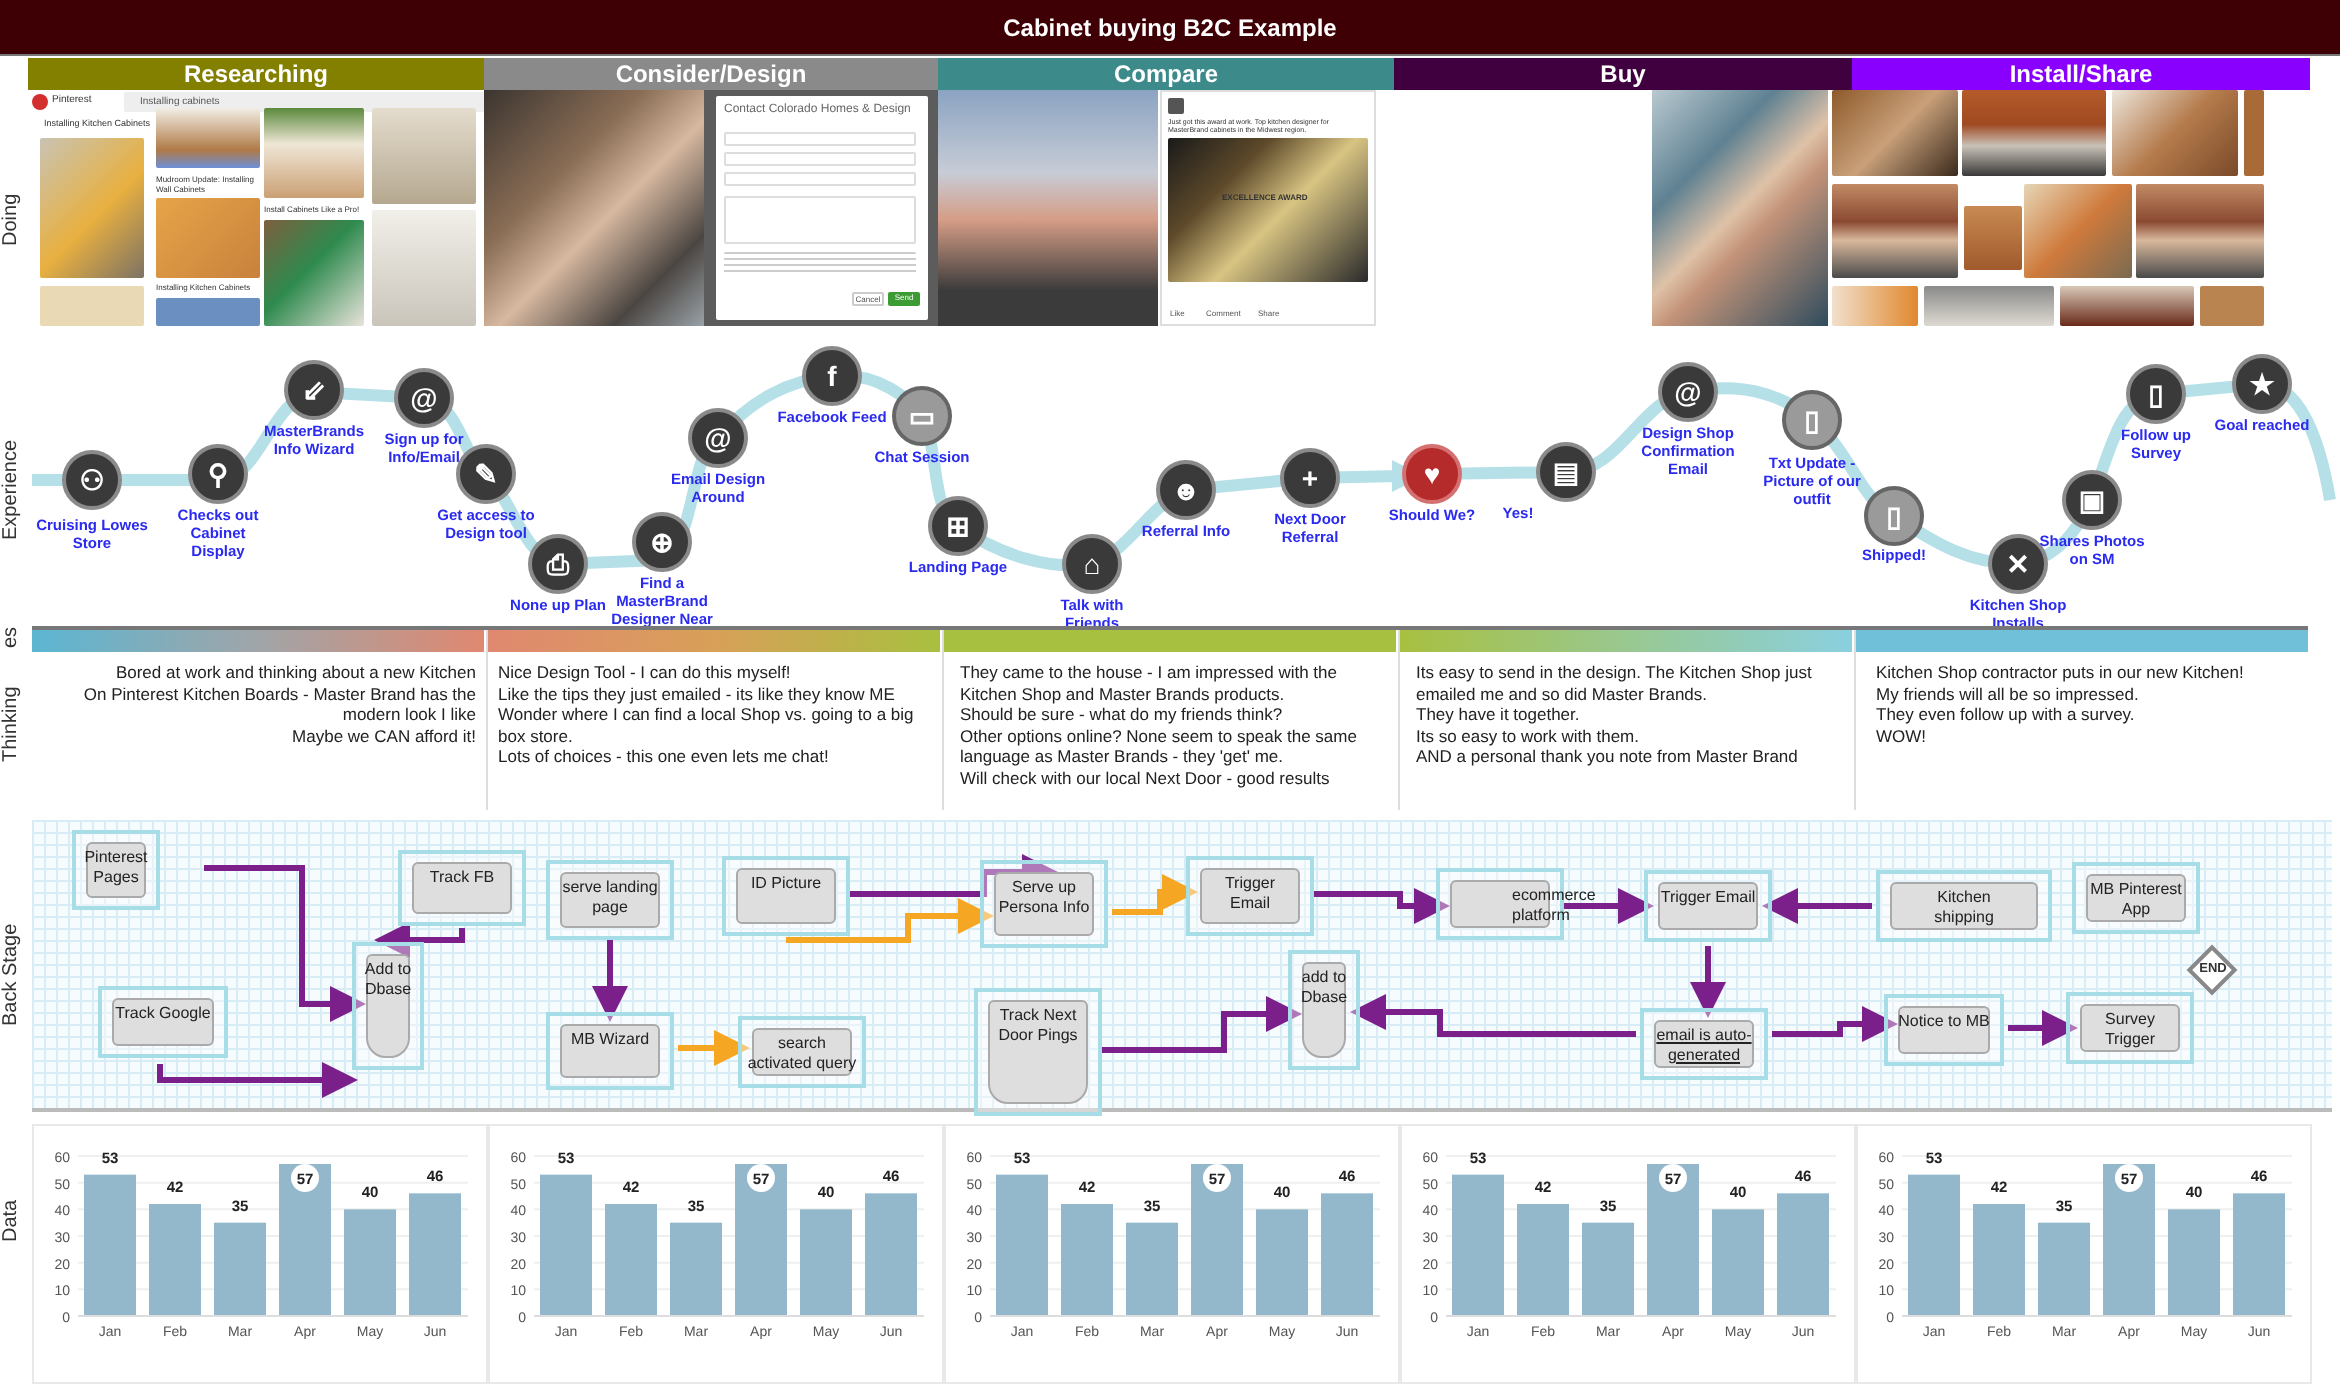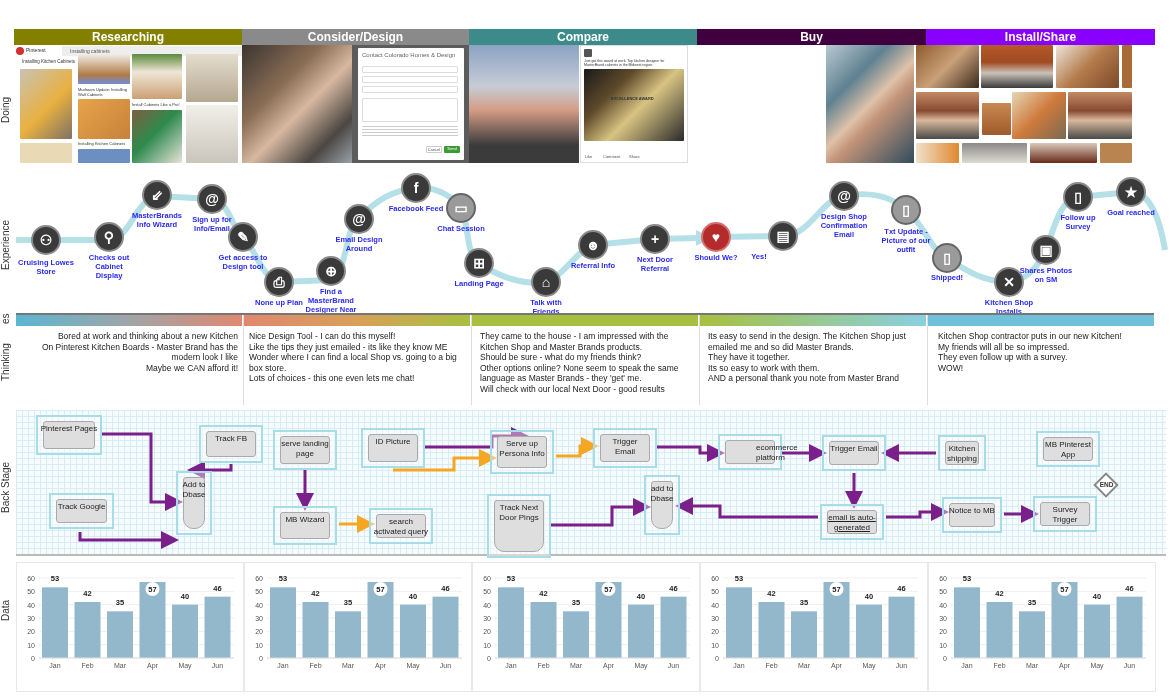--- a/index.html
+++ b/index.html
@@ -42,20 +42,21 @@
 
   
   .chart-panel { position: absolute; top: 562px; width: 228px; height: 130px; border: 1px solid #e8e8e8; }
   .chart-svg { position: absolute; left: 0; top: 0; }
 </style>
 </head>
 <body>
 
 <div id="root">
 
+  <div class="title-bar">Cabinet buying B2C Example</div>
 
   <div id="phases">
       <div class="phase" style="left: 14px; width: 228px; background: rgb(131, 128, 0);">Researching</div>
       <div class="phase" style="left: 242px; width: 227px; background: rgb(138, 138, 138);">Consider/Design</div>
       <div class="phase" style="left: 469px; width: 228px; background: rgb(60, 138, 138);">Compare</div>
       <div class="phase" style="left: 697px; width: 229px; background: rgb(64, 0, 63);">Buy</div>
       <div class="phase" style="left: 926px; width: 229px; background: rgb(138, 0, 255);">Install/Share</div>
     </div>
 
   <div class="row-label" style="top:90px;height:40px;">Doing</div>
@@ -260,21 +261,21 @@
       <path d="M886,517 L920,517 L920,512 L940,512" marker-end="url(#pa)"></path>
       <path d="M1004,514 L1030,514" marker-end="url(#pa)"></path>
     </g>
     <g stroke="#f5a623" stroke-width="3" fill="none">
       <path d="M339,524 L366,524" marker-end="url(#oa)"></path>
       <path d="M393,470 L454,470 L454,458 L488,458" marker-end="url(#oa)"></path>
       <path d="M556,456 L580,456 L580,446 L590,446" marker-end="url(#oa)"></path>
     </g>
   </svg>
   <div id="bs-boxes">
-      <div class="bs-box" style="left: 36px; top: 415px; width: 66px; height: 40px;">
+      <div class="bs-box" style="left: 36px; top: 415px; width: 44px; height: 40px;">
         <div class="bs-shape" style="border-radius: 3px;"></div>
         <div class="bs-text" style="white-space: pre-line;">Pinterest Pages</div>
       </div>
       <div class="bs-box" style="left: 199px; top: 425px; width: 64px; height: 38px;">
         <div class="bs-shape" style="border-radius: 3px;"></div>
         <div class="bs-text" style="white-space: pre-line;">Track  FB</div>
       </div>
       <div class="bs-box" style="left: 176px; top: 471px; width: 36px; height: 64px;">
         <div class="bs-shape" style="border-radius: 3px 3px 10px 10px;"></div>
         <div class="bs-text" style="white-space: pre-line;">Add to
@@ -324,21 +325,21 @@
       </div>
       <div class="bs-box" style="left: 718px; top: 434px; width: 64px; height: 36px;">
         <div class="bs-shape" style="border-radius: 3px;"></div>
         <div class="bs-text" style="white-space: pre-line; padding-left: 36px;">ecommerce
 platform</div>
       </div>
       <div class="bs-box" style="left: 822px; top: 435px; width: 64px; height: 36px;">
         <div class="bs-shape" style="border-radius: 3px;"></div>
         <div class="bs-text" style="white-space: pre-line;">Trigger  Email</div>
       </div>
-      <div class="bs-box" style="left: 938px; top: 435px; width: 48px; height: 36px;">
+      <div class="bs-box" style="left: 938px; top: 435px; width: 88px; height: 36px;">
         <div class="bs-shape" style="border-radius: 3px;"></div>
         <div class="bs-text" style="white-space: pre-line;">Kitchen
 shipping</div>
       </div>
       <div class="bs-box" style="left: 1036px; top: 431px; width: 64px; height: 36px;">
         <div class="bs-shape" style="border-radius: 3px;"></div>
         <div class="bs-text" style="white-space: pre-line;">MB Pinterest
 App</div>
       </div>
       <div class="bs-box" style="left: 820px; top: 504px; width: 64px; height: 36px;">

